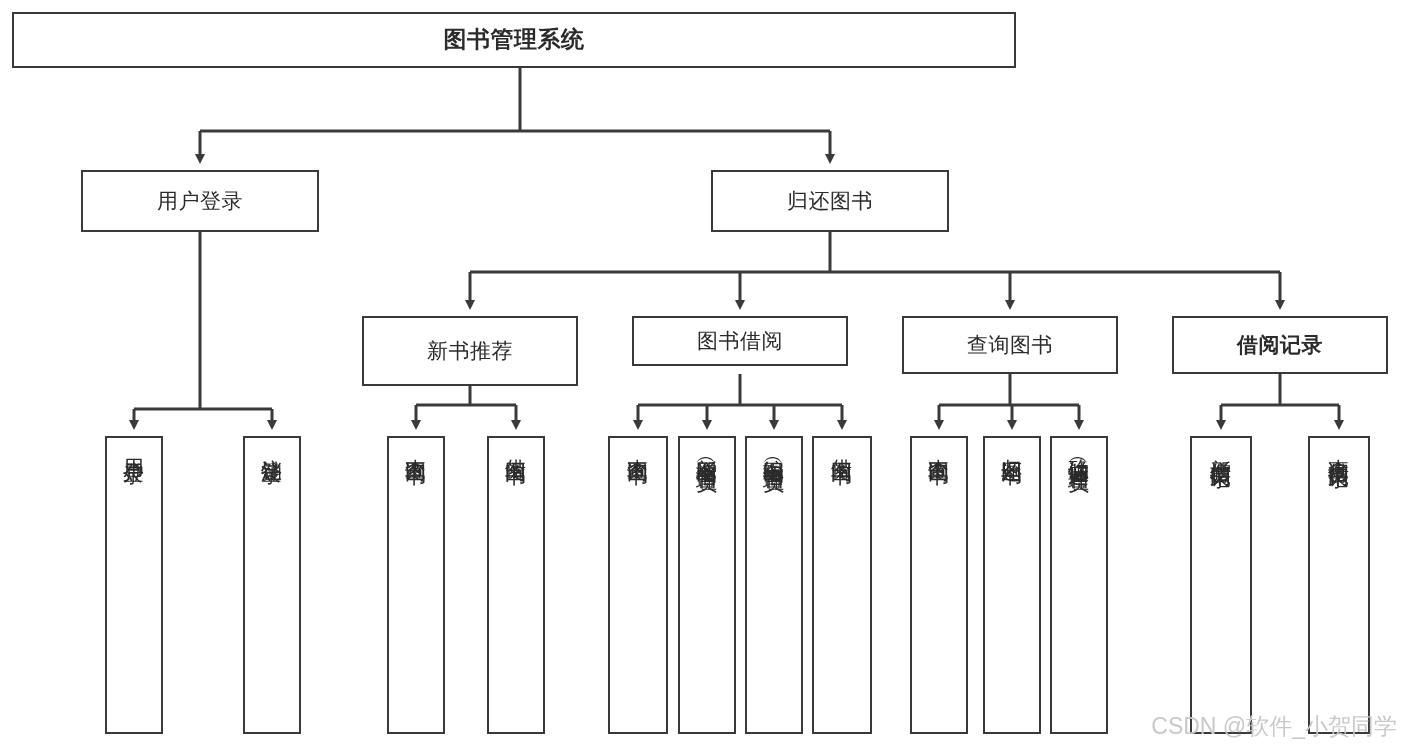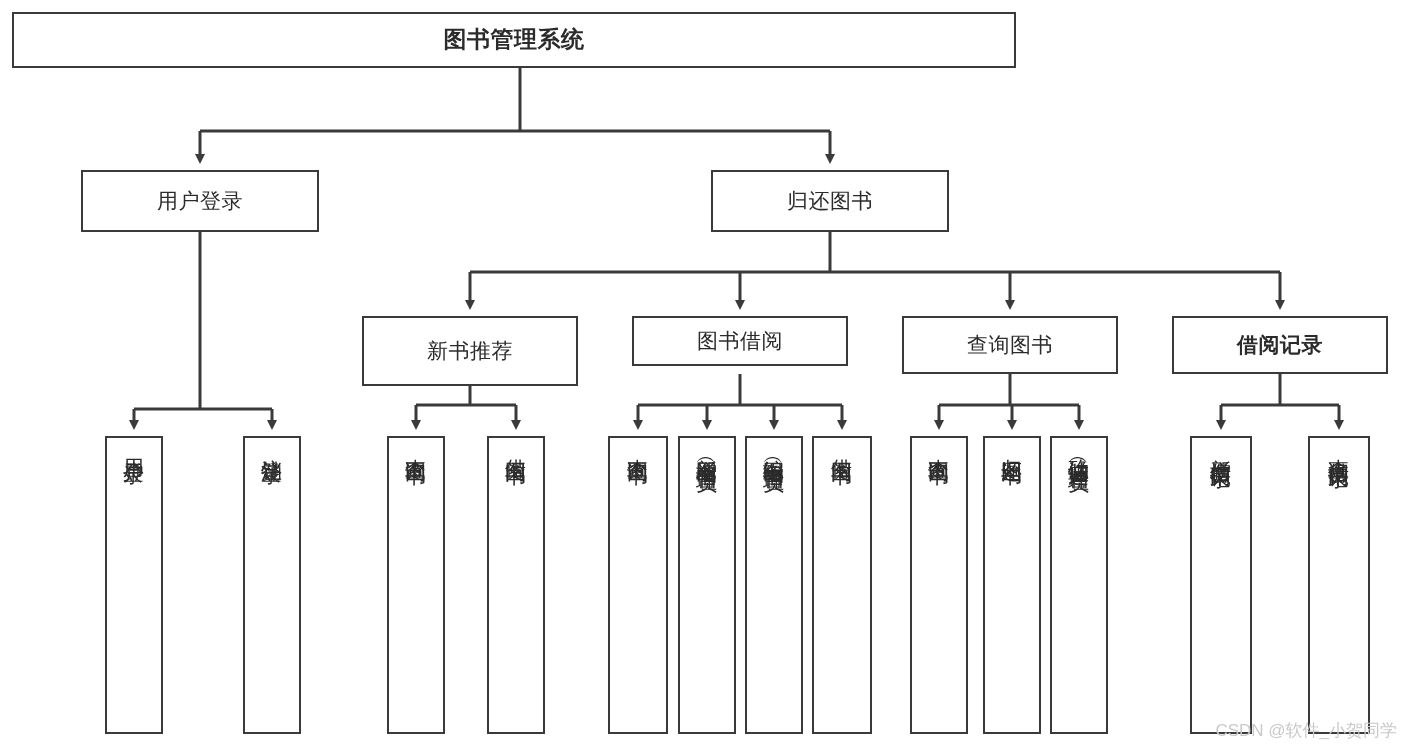--- a/index.html
+++ b/index.html
@@ -57,21 +57,21 @@
     line-height: 1;
     margin: 0 auto;
   }
   #root-node .node-label {
     font-size: 23px;
   }
   #watermark {
     position: absolute;
     right: 8px;
     bottom: 5px;
-    font-size: 17px;
+    font-size: 23px;
     color: #c9c9c9;
     white-space: nowrap;
     pointer-events: none;
   }
 </style>
 </head>
 <body>
 
 <div id="diagram-root">
 

